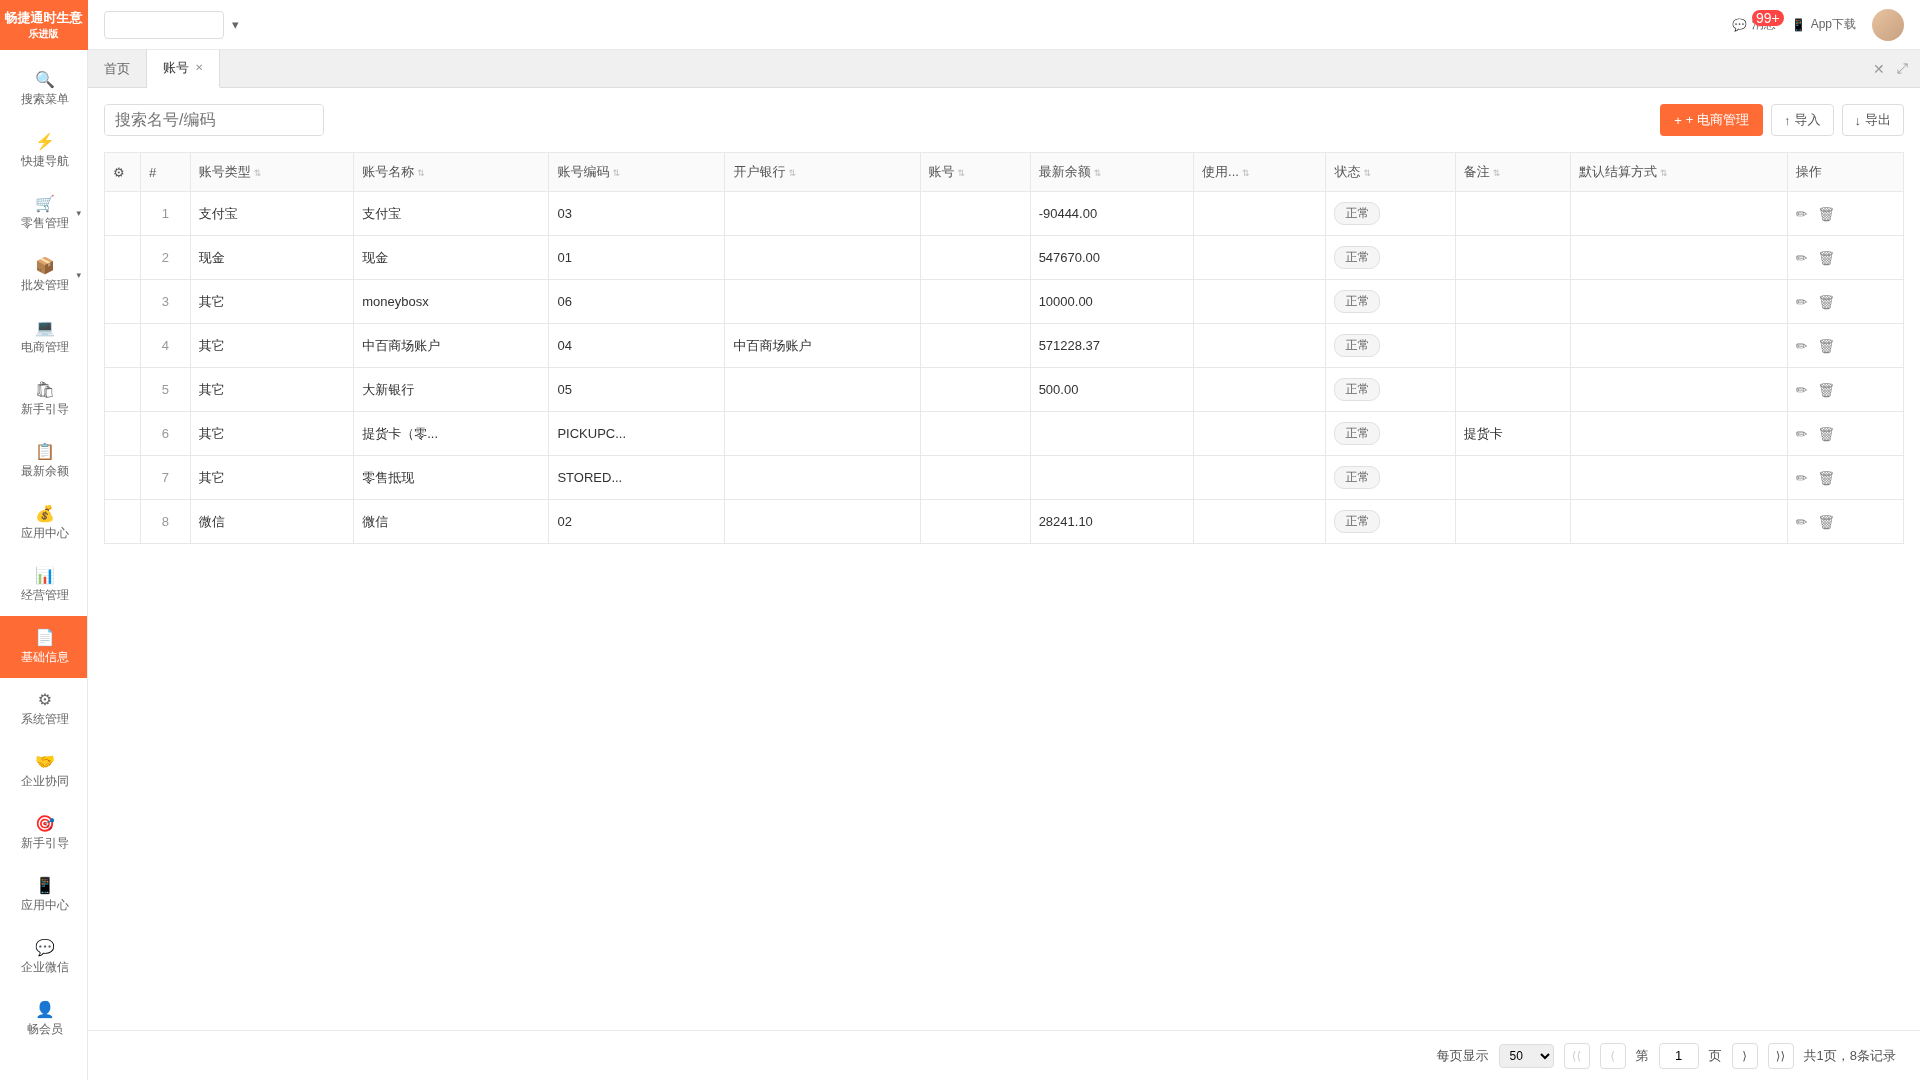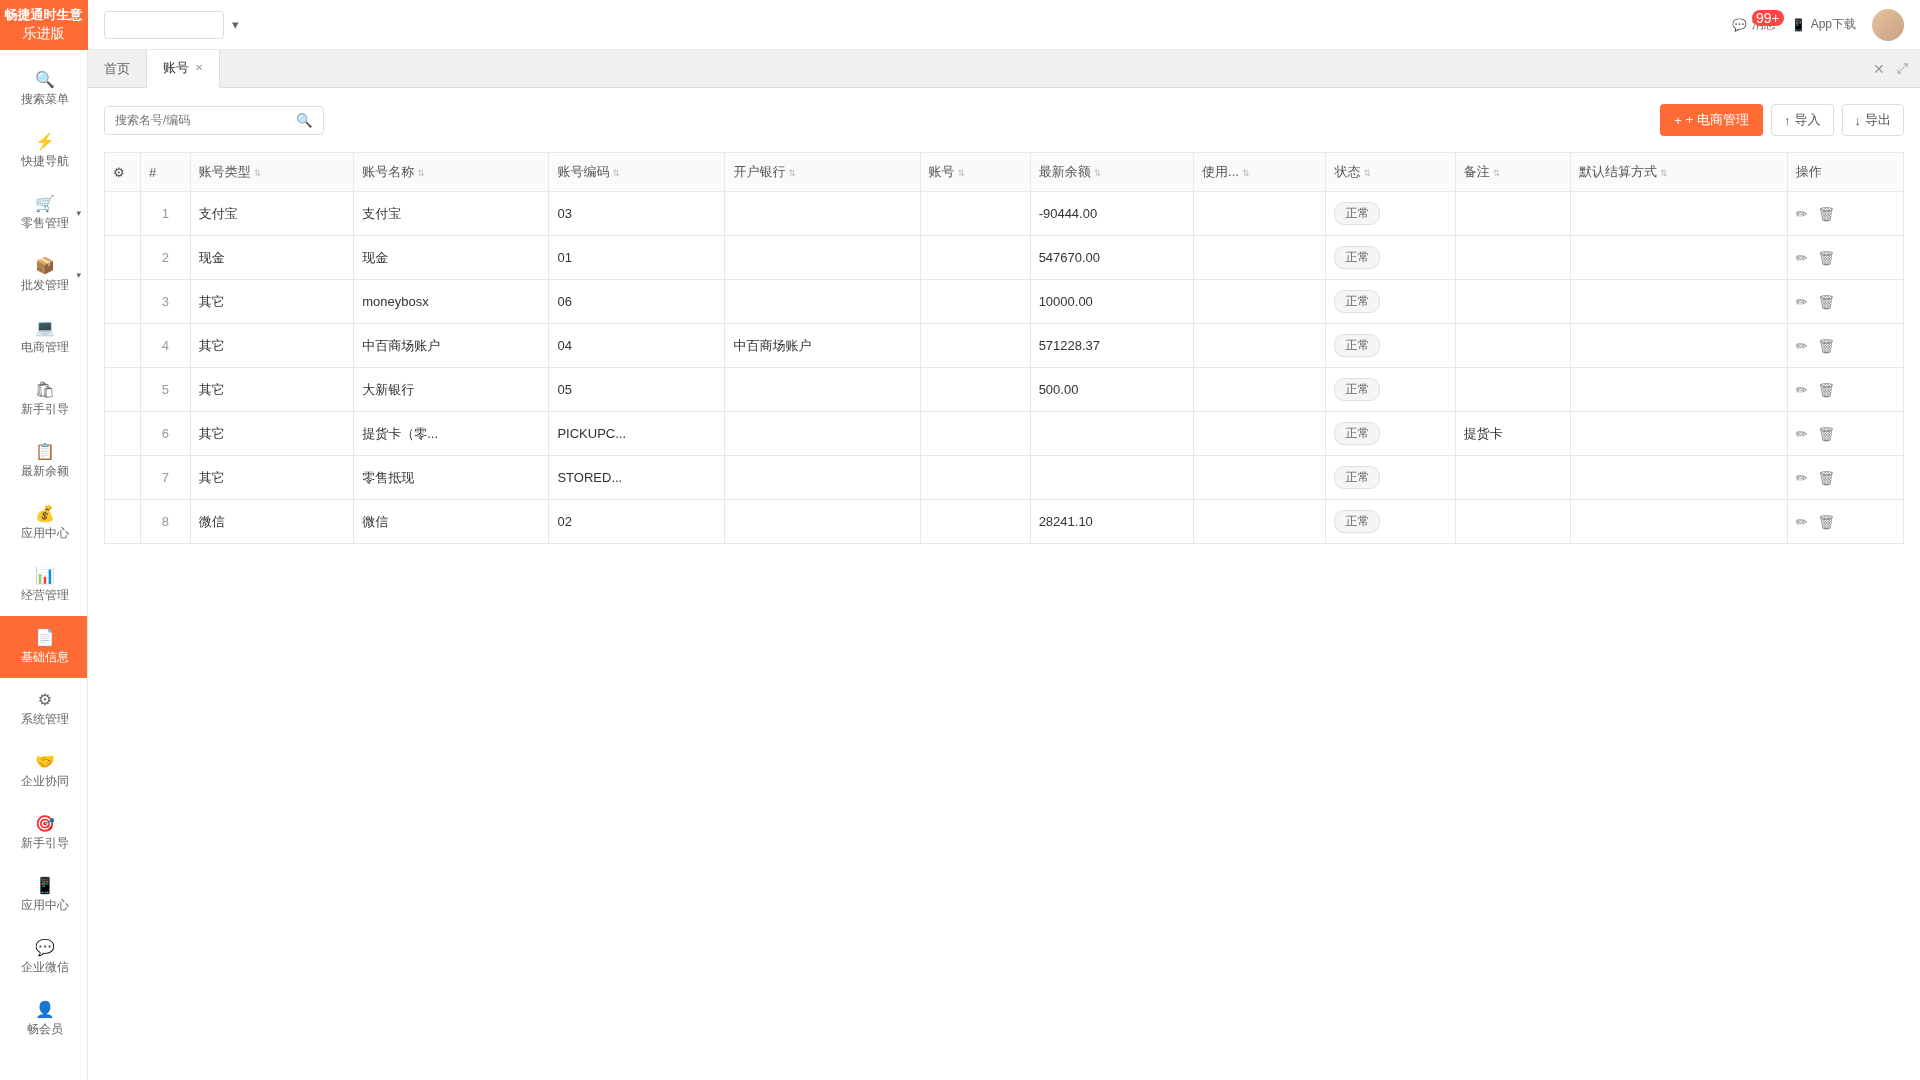--- a/index.html
+++ b/index.html
@@ -183,21 +183,21 @@
       align-items: center;
       border: 1px solid #ddd;
       border-radius: 4px;
       overflow: hidden;
       width: 220px;
     }
     .search-box input {
       border: none;
       outline: none;
       padding: 6px 10px;
-      font-size: 12px;
+      font-size: 16px;
       flex: 1;
       color: #0c4a6e;
     }
     .search-box button {
       background: none;
       border: none;
       padding: 6px 10px;
       cursor: pointer;
       color: #999;
     }
@@ -327,21 +327,21 @@
       padding: 4px;
     }
   </style>
 </head>
 <body>
 
 <div class="sidebar">
   <div class="sidebar-logo">
     <div class="sidebar-logo-text">
       <div style="font-size:13px;">畅捷通时生意</div>
-      <div style="font-size:14px;font-weight:normal;">乐进版</div>
+      <div style="font-size:10px;font-weight:bold;">乐进版</div>
     </div>
   </div>
   <nav class="sidebar-nav" id="sidebar-nav">
       <div class="sidebar-item">
         <span class="icon">🔍</span>
         <span>搜索菜单</span>
       </div>
       <div class="sidebar-item">
         <span class="icon">⚡</span>
         <span>快捷导航</span>
@@ -643,15 +643,27 @@
             <td>
               <div class="action-icons">
         <span class="action-icon">✏</span>
         <span class="action-icon">🗑</span>
       </div>
             </td>
           </tr>
         </tbody>
     </table>
 
+    <div class="pagination">
+      <span>每页显示</span>
+      <select class="page-size-select" id="page-size-select"><option value="10">10</option><option value="20">20</option><option value="50" selected="">50</option><option value="100">100</option></select>
+      <div class="page-btn disabled">⟨⟨</div>
+      <div class="page-btn disabled">⟨</div>
+      <span>第</span>
+      <input class="page-input" type="text" id="page-input" value="1" style="">
+      <span>页</span>
+      <div class="page-btn">⟩</div>
+      <div class="page-btn">⟩⟩</div>
+      <span>共1页，8条记录</span>
+    </div>
 
   </div>
 </div>
 
 </body></html>

